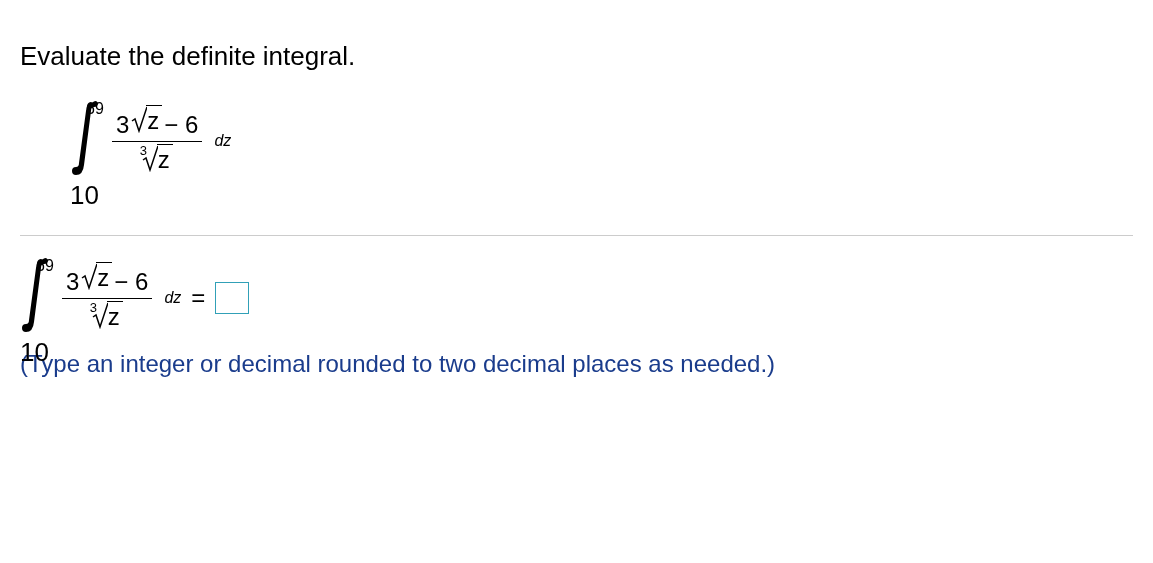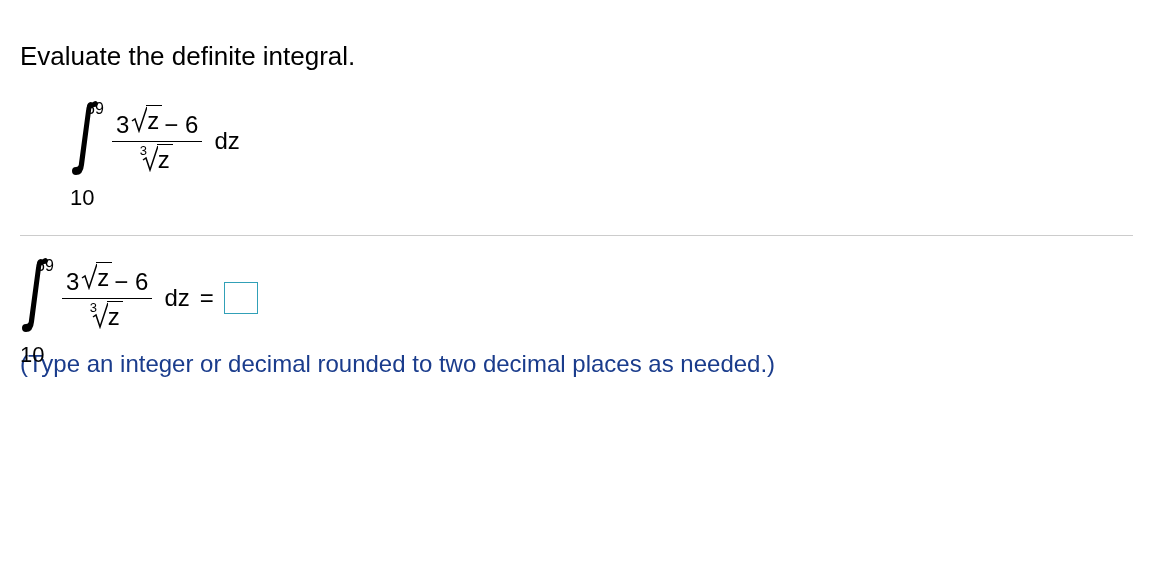--- a/index.html
+++ b/index.html
@@ -45,41 +45,42 @@
       position: absolute;
       top: -28px;
       left: 16px;
       font-size: 16px;
       margin-top: 31px;
     }
     .int-lower {
       position: absolute;
       bottom: -26px;
       left: 0px;
-      font-size: 22px;
+      font-size: 26px;
     }
     .fraction {
       display: inline-flex;
       flex-direction: column;
       align-items: center;
       vertical-align: middle;
       margin: 0 4px;
     }
     .frac-num {
       padding: 0 4px 2px 4px;
       border-bottom: 1.5px solid #000;
       white-space: nowrap;
     }
     .frac-den {
       padding: 2px 4px 0 4px;
       white-space: nowrap;
     }
     .dz {
       margin-left: 8px;
-      font-size: 24px;
+      font-size: 16px;
+      font-style: italic;
     }
     .divider {
       border: none;
       border-top: 1px solid #ccc;
       margin: 30px 0 18px 0;
     }
     .answer-row {
       display: flex;
       align-items: center;
     }

